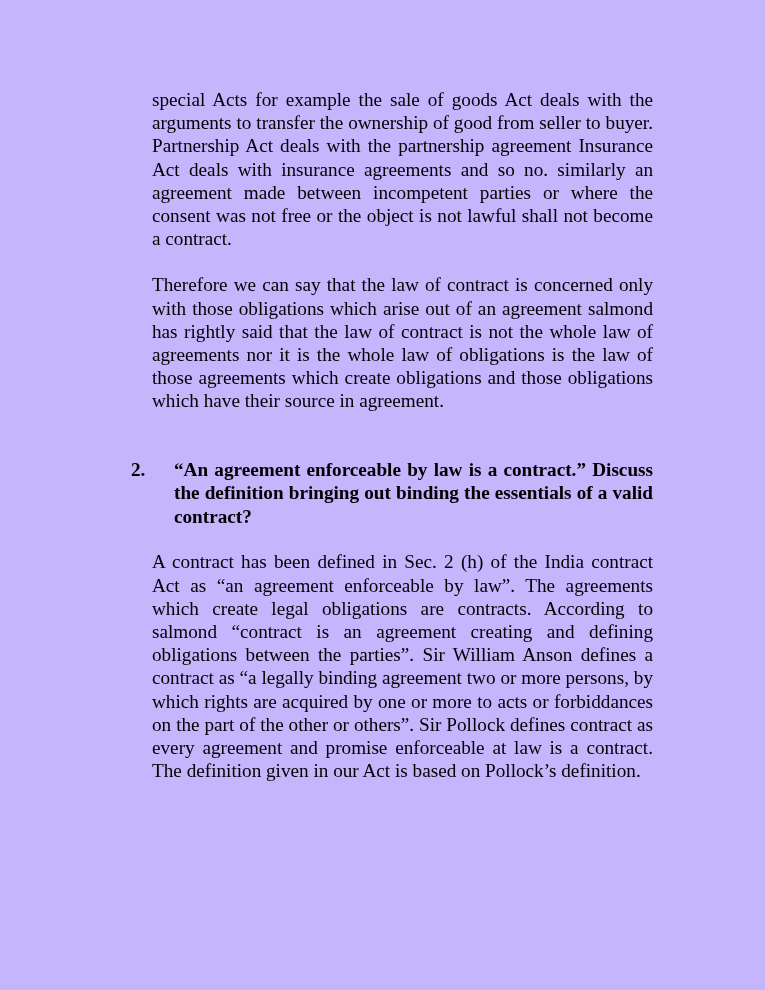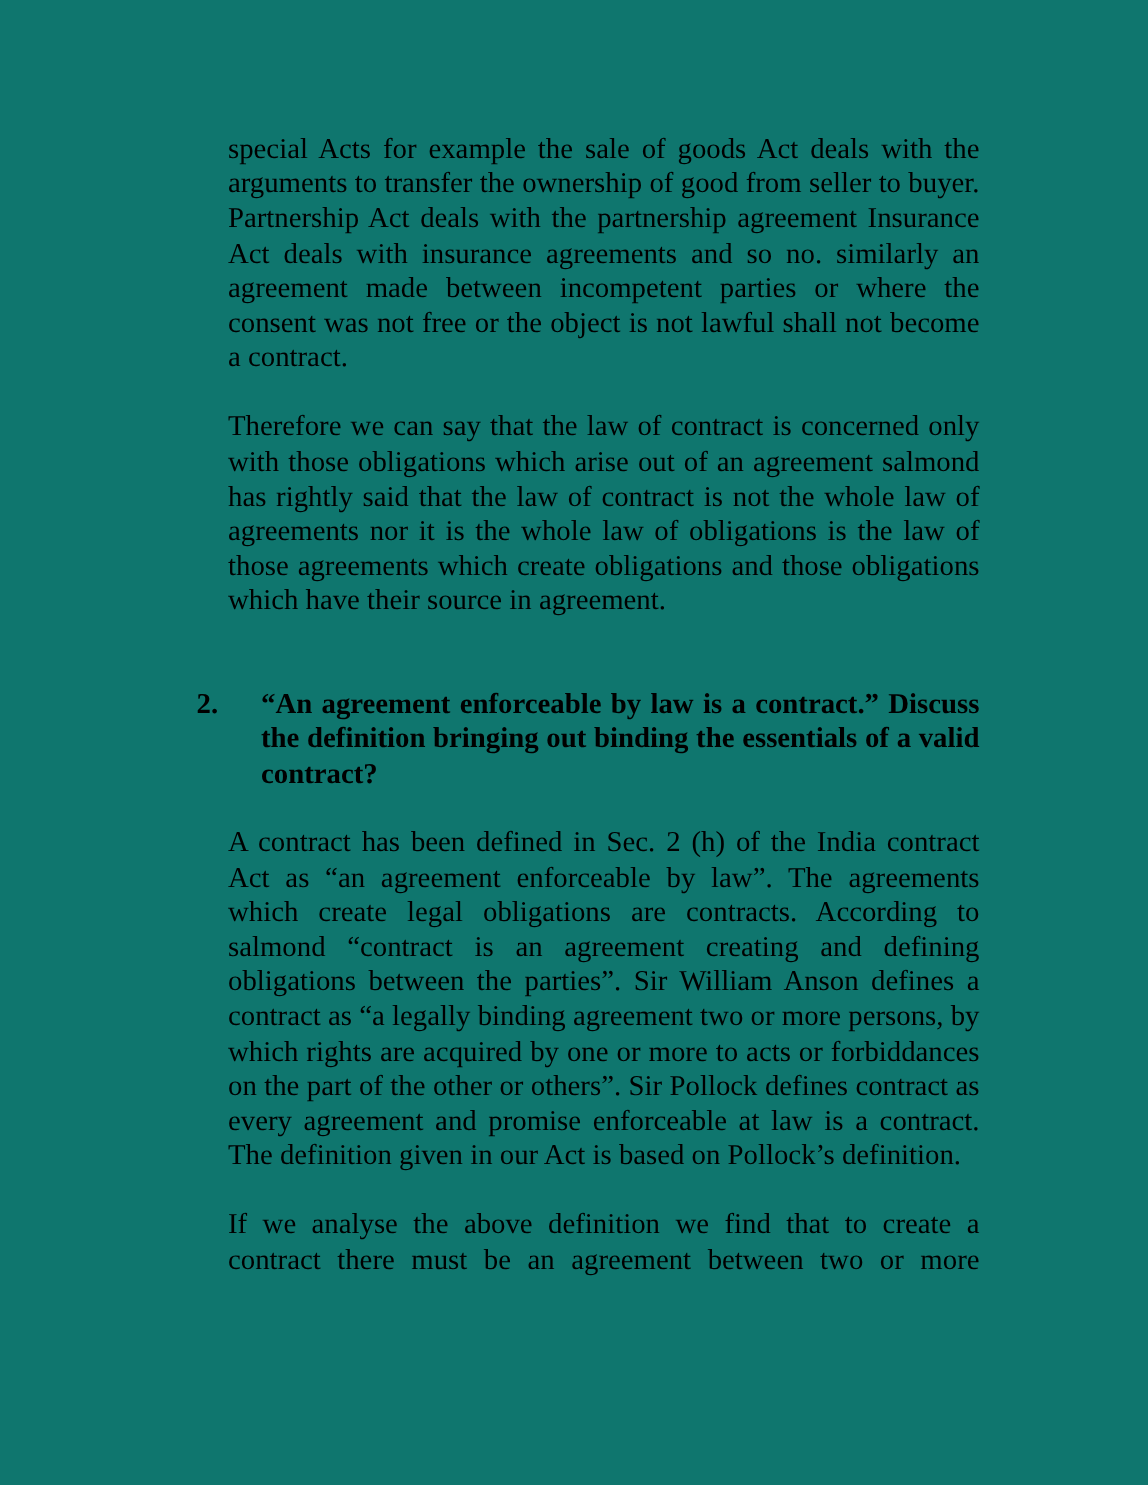--- a/index.html
+++ b/index.html
@@ -8,21 +8,21 @@
     background: #ffffff;
   }
   body {
     font-family: "Liberation Serif", "DejaVu Serif", serif;
     color: #000000;
   }
   .page {
     position: relative;
     width: 765px;
     height: 990px;
-    background: #0f766e;
+    background: #c4b5fd;
     overflow: hidden;
     box-sizing: border-box;
   }
   .content {
     position: absolute;
     left: 152px;
     top: 88px;
     width: 501px;
   }
   .para {
@@ -68,16 +68,15 @@
 
     <p class="para">Therefore we can say that the law of contract is concerned only with those obligations which arise out of an agreement salmond has rightly said that the law of contract is not the whole law of agreements nor it is the whole law of obligations is the law of those agreements which create obligations and those obligations which have their source in agreement.</p>
 
     <div class="qitem">
       <span class="qnum">2.</span>
       <span>“An agreement enforceable by law is a contract.” Discuss the definition bringing out binding the essentials of a valid contract?</span>
     </div>
 
     <p class="para">A contract has been defined in Sec. 2 (h) of the India contract Act as “an agreement enforceable by law”. The agreements which create legal obligations are contracts. According to salmond “contract is an agreement creating and defining obligations between the parties”. Sir William Anson defines a contract as “a legally binding agreement two or more persons, by which rights are acquired by one or more to acts or forbiddances on the part of the other or others”. Sir Pollock defines contract as every agreement and promise enforceable at law is a contract. The definition given in our Act is based on Pollock’s definition.</p>
 
-    <p class="para continued">If we analyse the above definition we find that to create a contract there must be an agreement between two or more</p>
 
   </div>
 </div>
 
 </body></html>

